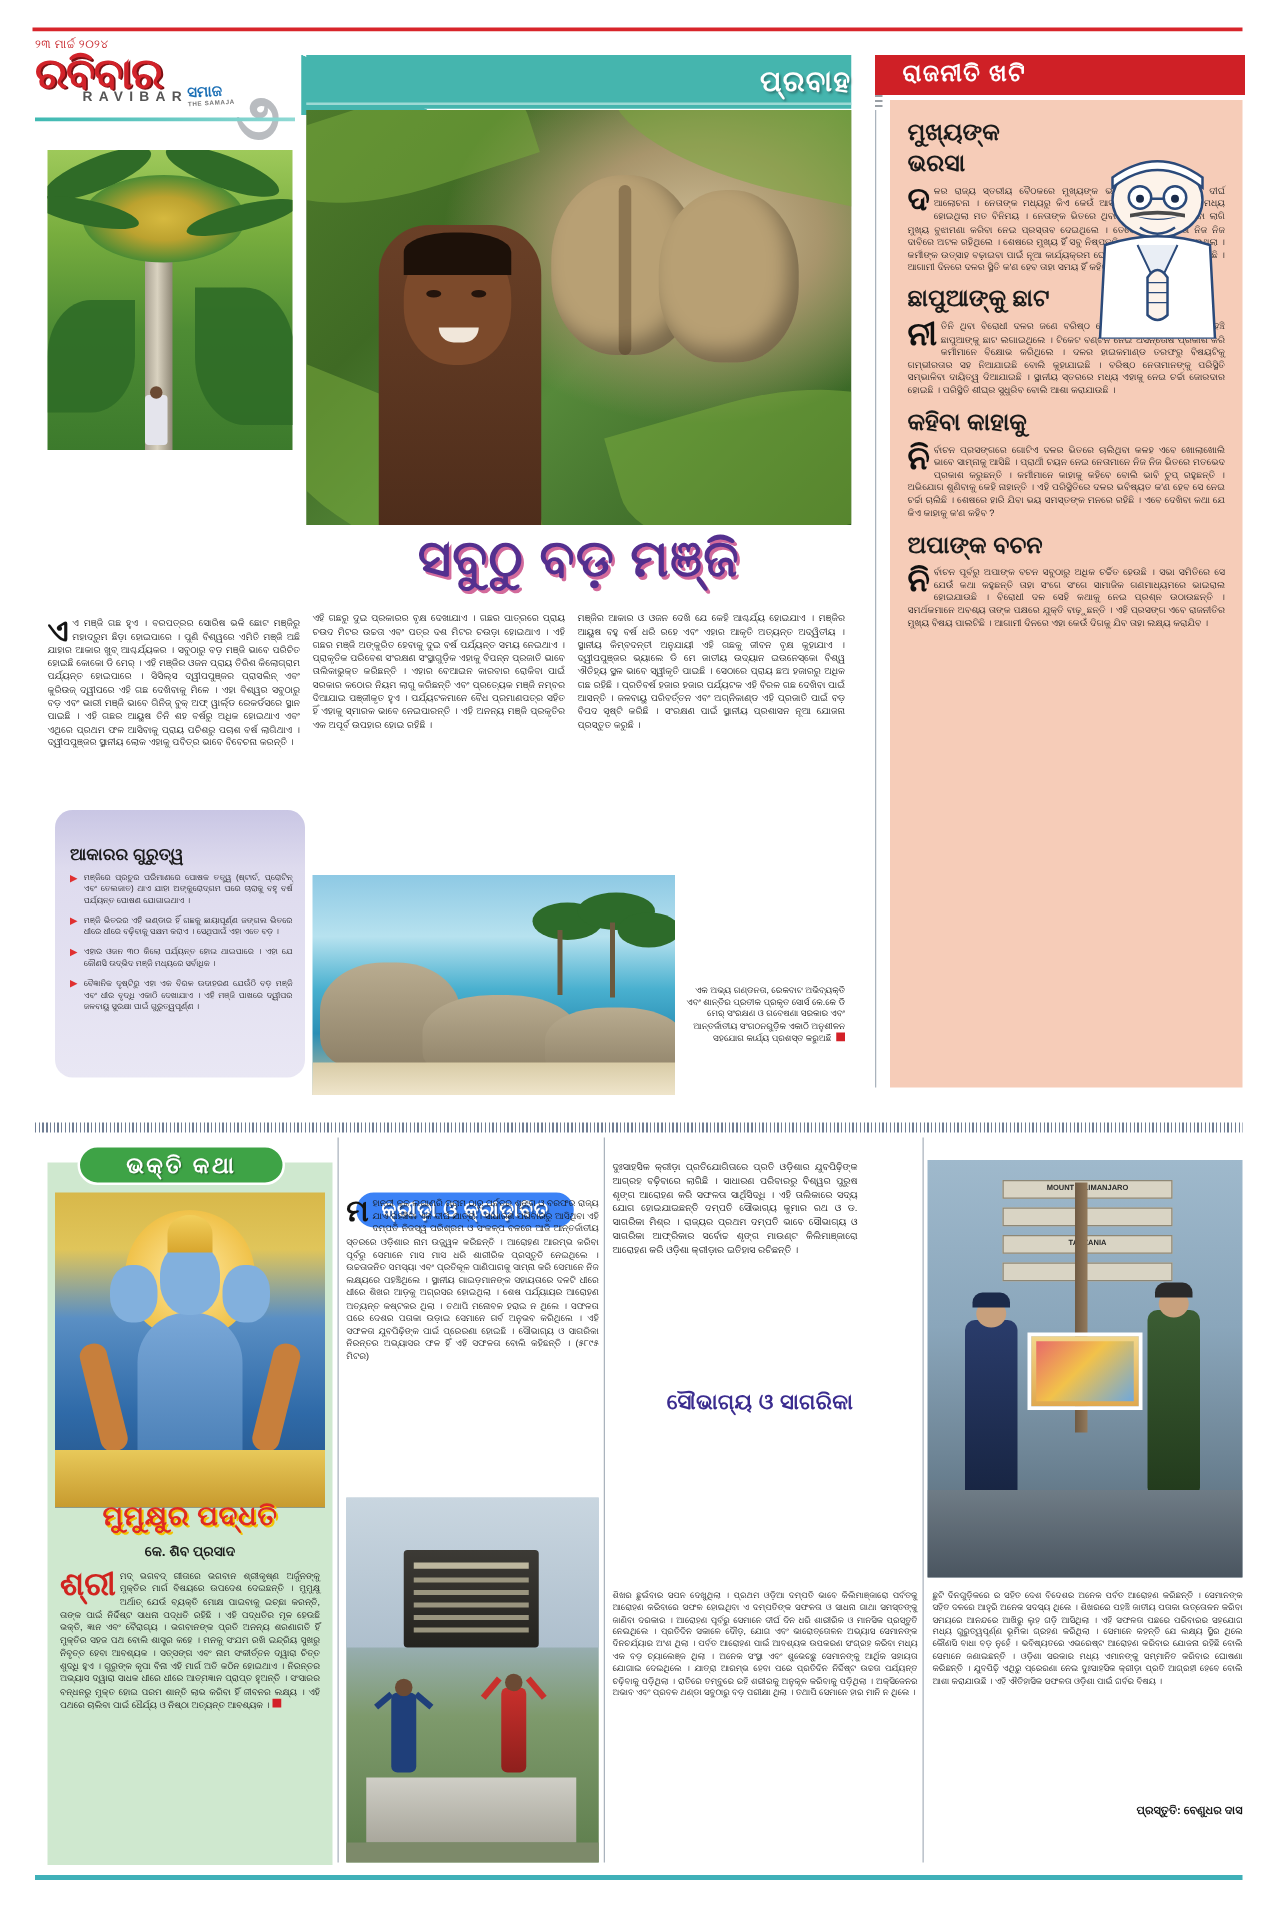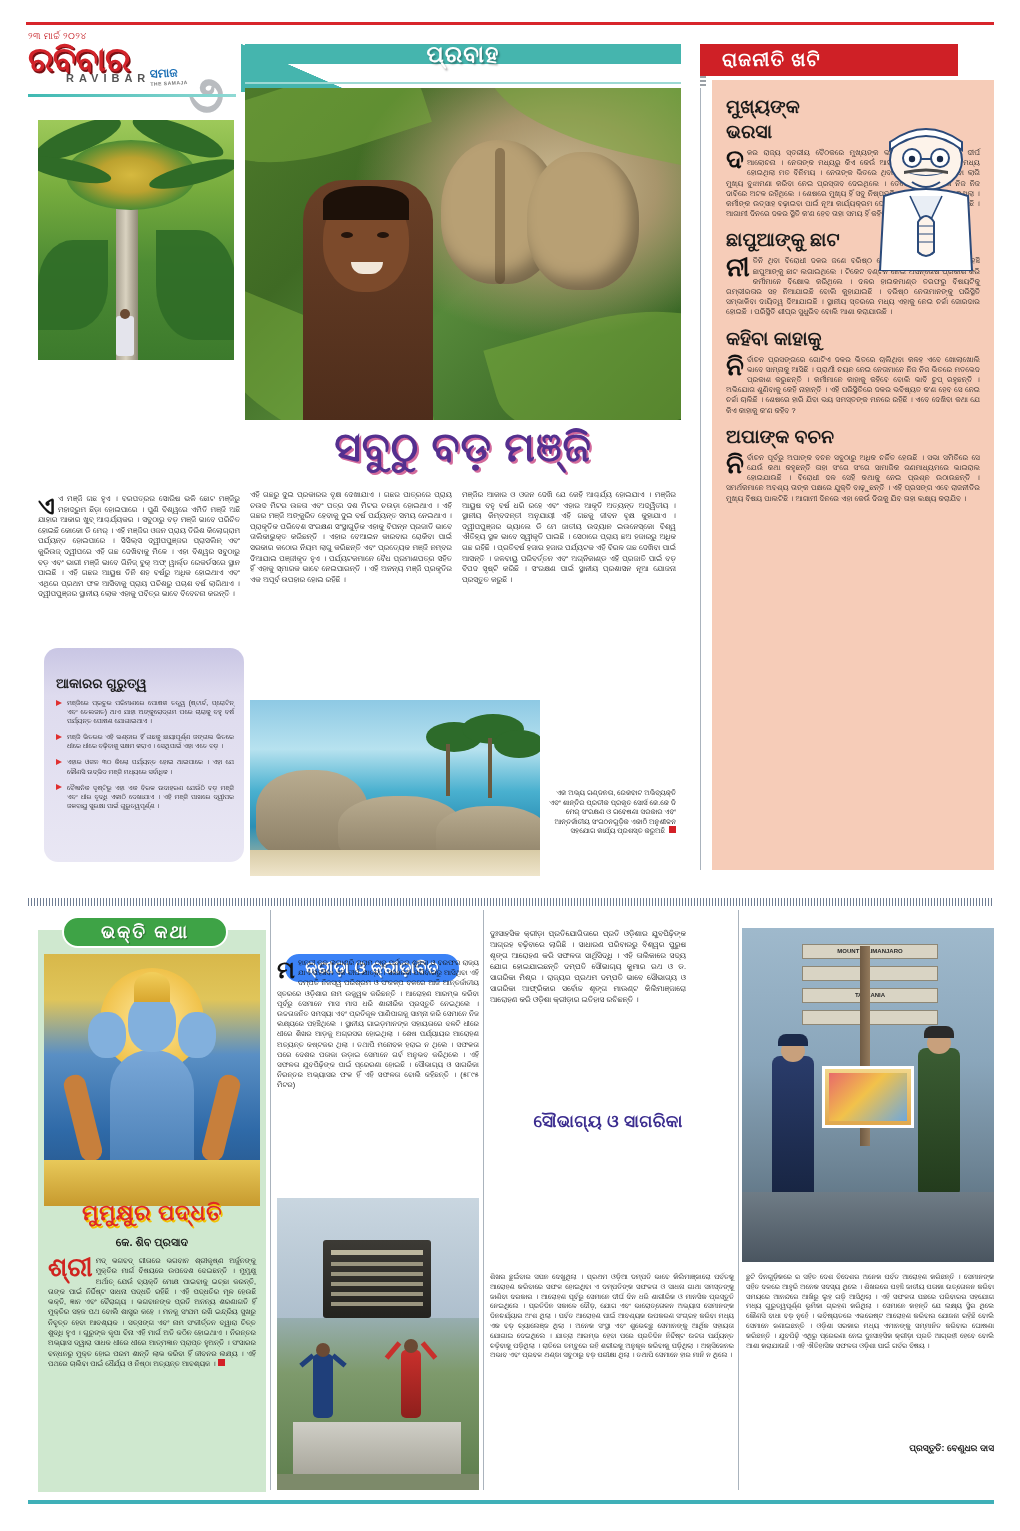--- a/index.html
+++ b/index.html
@@ -50,42 +50,42 @@
     position: absolute; left: 160px; top: 38px;
     font-size: 52px; color: #b9bcc0; line-height: 52px; font-weight: bold;
   }
   .mh-underline {
     position: absolute; left: 28px; top: 94px; width: 208px; height: 3px;
     background: linear-gradient(90deg,#3fb9b2,#8fd9d4);
   }
 
   
   .banner-prabaha {
-    position: absolute; left: 245px; top: 44px; width: 436px; height: 20px;
+    position: absolute; left: 245px; top: 44px; width: 436px; height: 43px;
     background: #45b5ae;
-    display: flex; align-items: center; justify-content: center;
+    display: flex; align-items: center; justify-content: flex-end;
   }
   .banner-prabaha .t {
     font-size: 23px; font-weight: bold; color: #ffffff;
     text-shadow: 1.5px 1.5px 2px rgba(0,0,0,.35);
     letter-spacing: 1px;
   }
   .banner-tail {
     position: absolute; left: 241px; top: 44px; width: 110px; height: 48px;
     background: linear-gradient(to bottom right, transparent 49.5%, #45b5ae 50%);
     transform: scaleX(-1);
   }
   .banner-prabaha-underline {
     position: absolute; left: 245px; top: 82px; width: 436px; height: 2px;
     background: #9dd9d4;
   }
 
   
   .banner-rajaniti {
-    position: absolute; left: 700px; top: 44px; width: 258px; height: 32px;
+    position: absolute; left: 700px; top: 44px; width: 296px; height: 32px;
     background: #cf2026;
     display: flex; align-items: center; padding-left: 22px;
   }
   .banner-rajaniti .t {
     font-size: 19px; font-weight: bold; color: #ffffff; letter-spacing: 1px;
   }
   .banner-rajaniti-tick {
     position: absolute; left: 700px; top: 44px; width: 6px; height: 44px;
     background: repeating-linear-gradient(to bottom,#9aa0a6 0,#9aa0a6 2px,transparent 2px,transparent 4px);
   }

